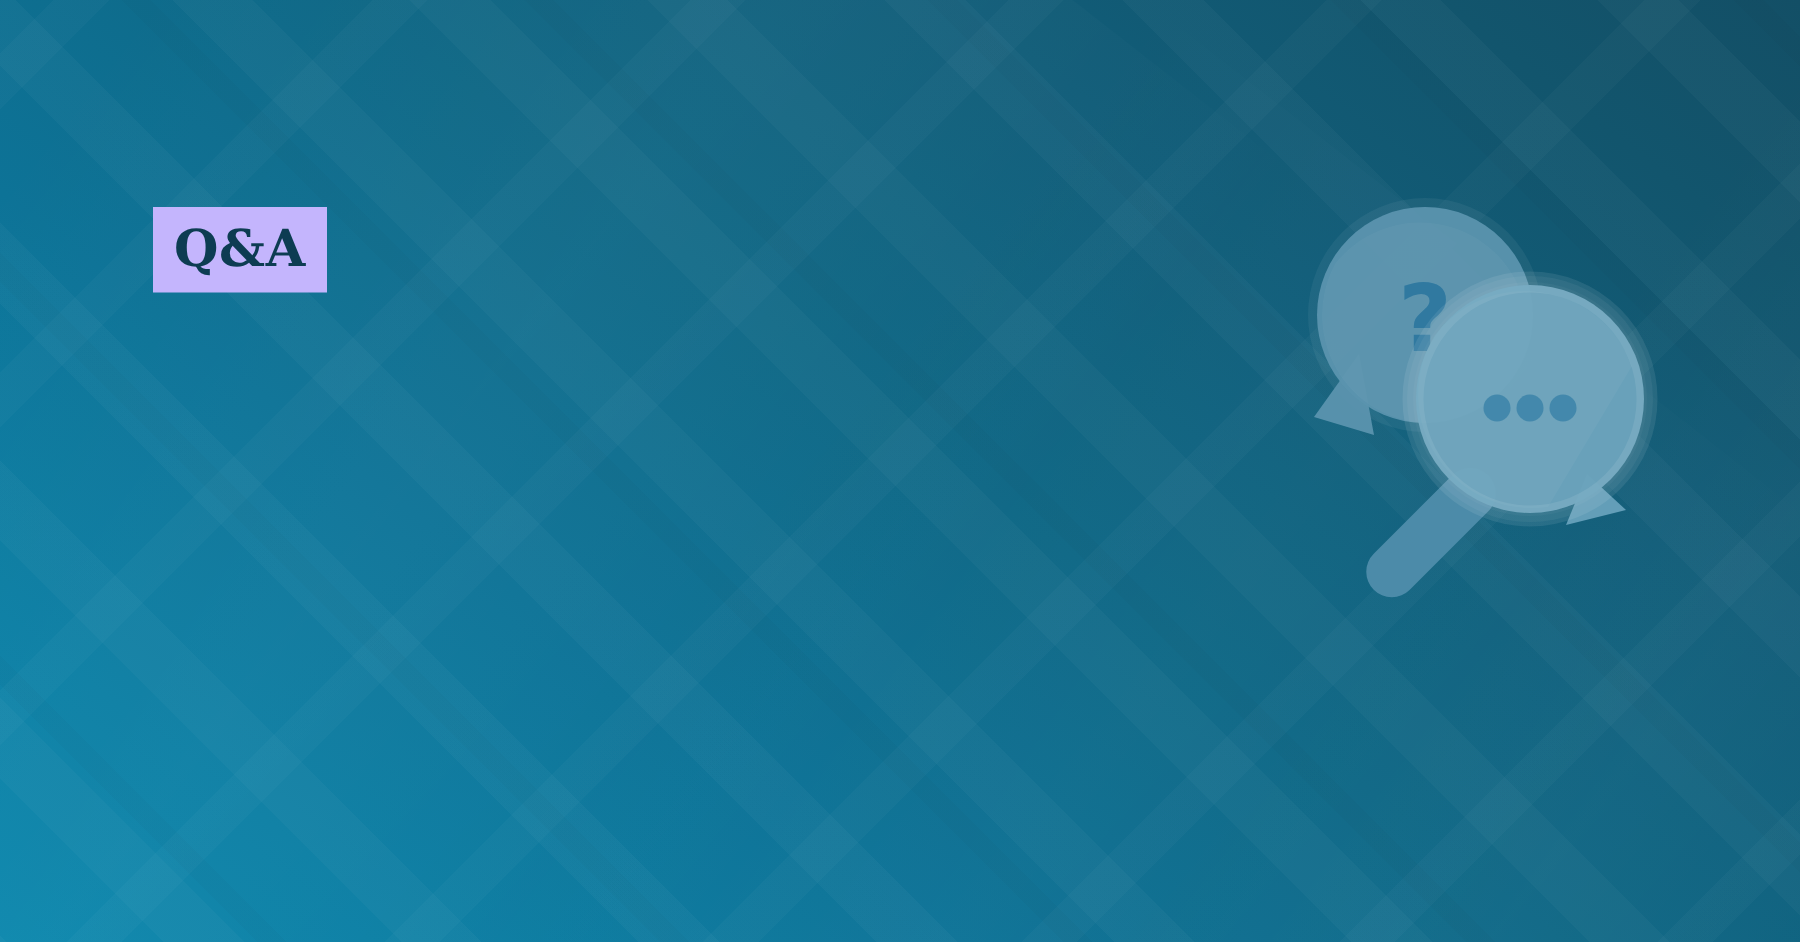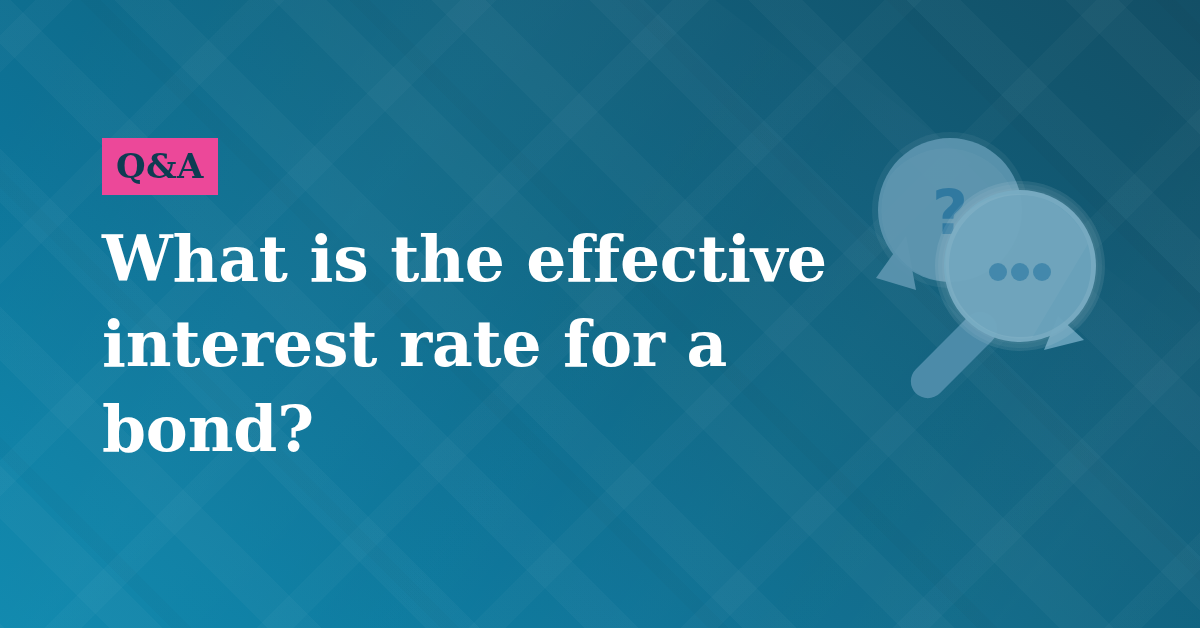--- a/index.html
+++ b/index.html
@@ -98,21 +98,21 @@
   
   #content {
     position:absolute;
     left:102px;
     top:138px;
     width:780px;
   }
 
   #kicker {
     display:inline-block;
-    background:#ec4899;
+    background:#c4b5fd;
     color:#0d3c52;
     font-family:"DejaVu Serif", "Liberation Serif", serif;
     font-weight:700;
     font-size:34px;
     line-height:1;
     letter-spacing:0.4px;
     padding:11px 14px 12px 14px;
   }
 
   #headline {
@@ -185,16 +185,15 @@
 
       <g>
         <circle cx="158" cy="142" r="78" fill="none" stroke="#ffffff" stroke-width="14" opacity="0.085"></circle>
         <circle cx="158" cy="142" r="78" fill="#ffffff" opacity="0.035"></circle>
       </g>
     </svg>
   </div>
 
   <div id="content">
     <div id="kicker">Q&amp;A</div>
-    <h1 id="headline">What is the effective interest rate for a bond?</h1>
   </div>
 
 </div>
 
 </body></html>

